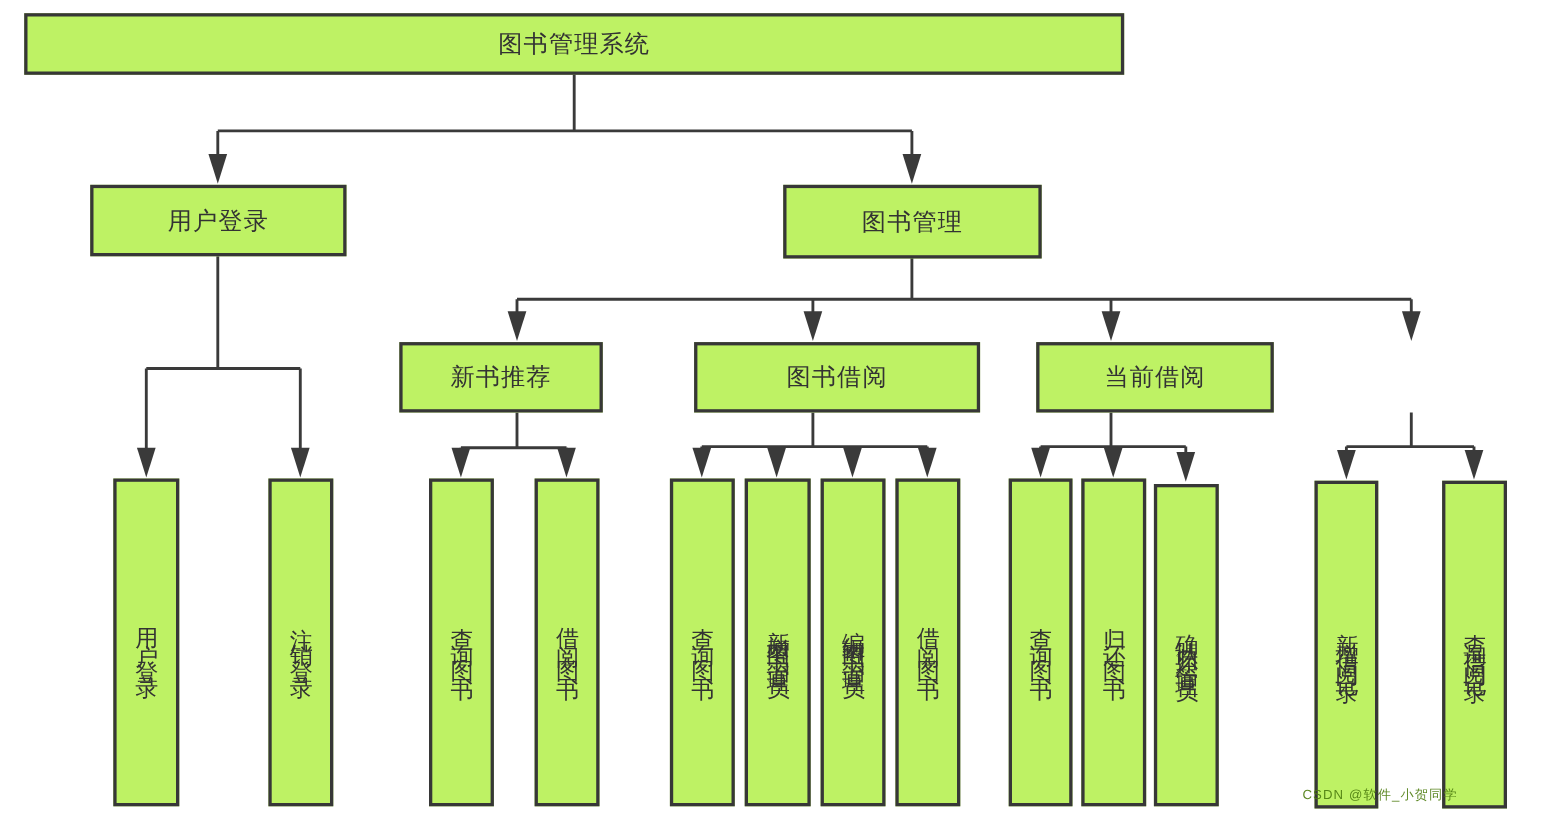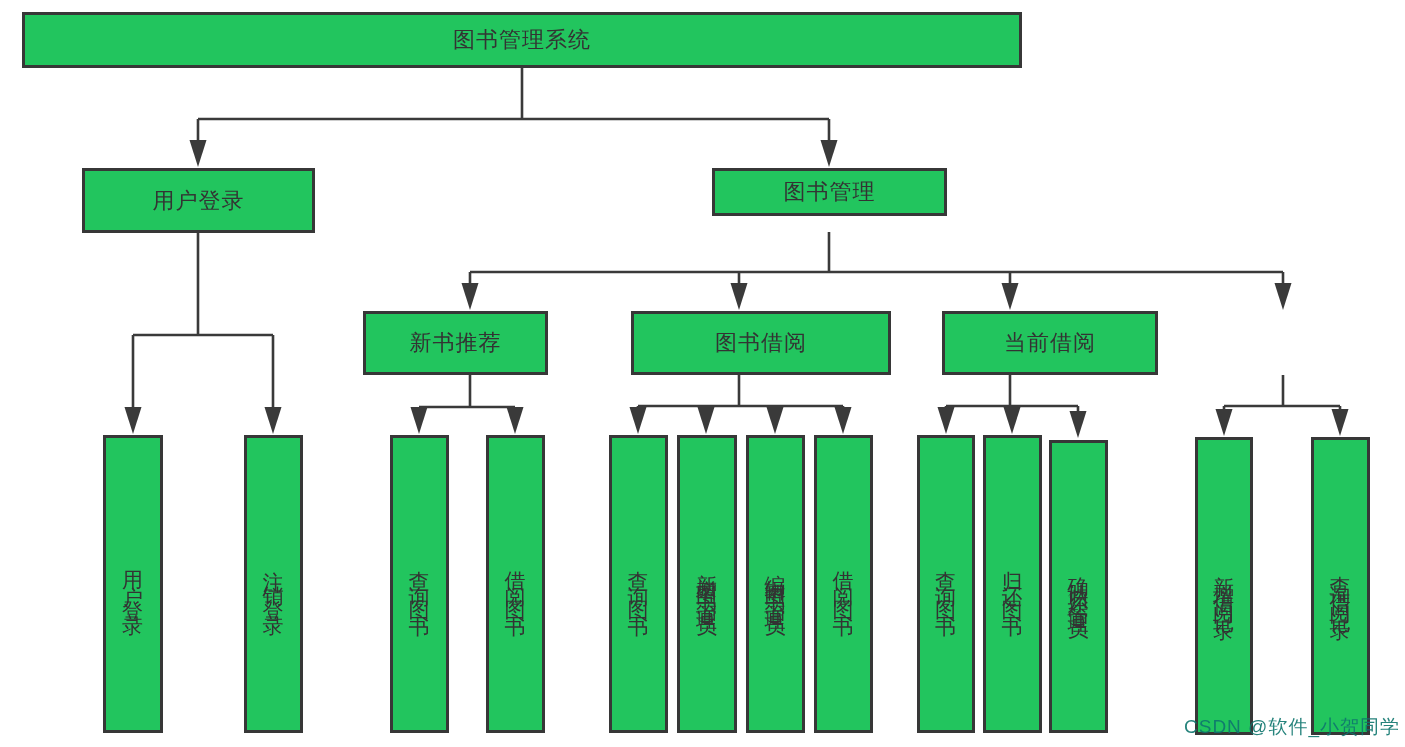--- a/index.html
+++ b/index.html
@@ -15,43 +15,43 @@
   .connectors {
     position: absolute;
     left: 0; top: 0;
     width: 1405px; height: 747px;
     pointer-events: none;
   }
   .box {
     position: absolute;
     box-sizing: border-box;
     border: 3px solid #373737;
-    background: #22c55e;
+    background: #bef264;
     display: flex;
     align-items: center;
     justify-content: center;
   }
   .hbox { font-size: 22px; letter-spacing: 1px; }
   .vbox { }
   .vlabel {
     writing-mode: vertical-rl;
     font-size: 21px;
     line-height: 1;
     white-space: nowrap;
   }
   .sp-wide  { letter-spacing: 15px; }
   .sp-med   { letter-spacing: 9px;  }
   .sp-tight { letter-spacing: 6px;  }
   .watermark {
     position: absolute;
     left: 1184px;
     top: 714px;
-    font-size: 19px;
+    font-size: 12px;
     letter-spacing: 1px;
-    color: #0f766e;
+    color: #4d7c0f;
     opacity: 0.9;
     white-space: nowrap;
     z-index: 5;
   }
 </style>
 </head>
 <body>
 
 <div class="stage">
 
@@ -95,21 +95,21 @@
     </g>
   </svg>
 
   <div class="box hbox" style="left:22px; top:12px; width:1000px; height:56px;">
     <span>图书管理系统</span>
   </div>
 
   <div class="box hbox" style="left:82px; top:168px; width:233px; height:65px;">
     <span>用户登录</span>
   </div>
-  <div class="box hbox" style="left:712px; top:168px; width:235px; height:48px;">
+  <div class="box hbox" style="left:712px; top:168px; width:235px; height:67px;">
     <span>图书管理</span>
   </div>
 
   <div class="box hbox" style="left:363px; top:311px; width:185px; height:64px;">
     <span>新书推荐</span>
   </div>
   <div class="box hbox" style="left:631px; top:311px; width:260px; height:64px;">
     <span>图书借阅</span>
   </div>
   <div class="box hbox" style="left:902px; top:311px; width:216px; height:64px;margin-left:40px;">

